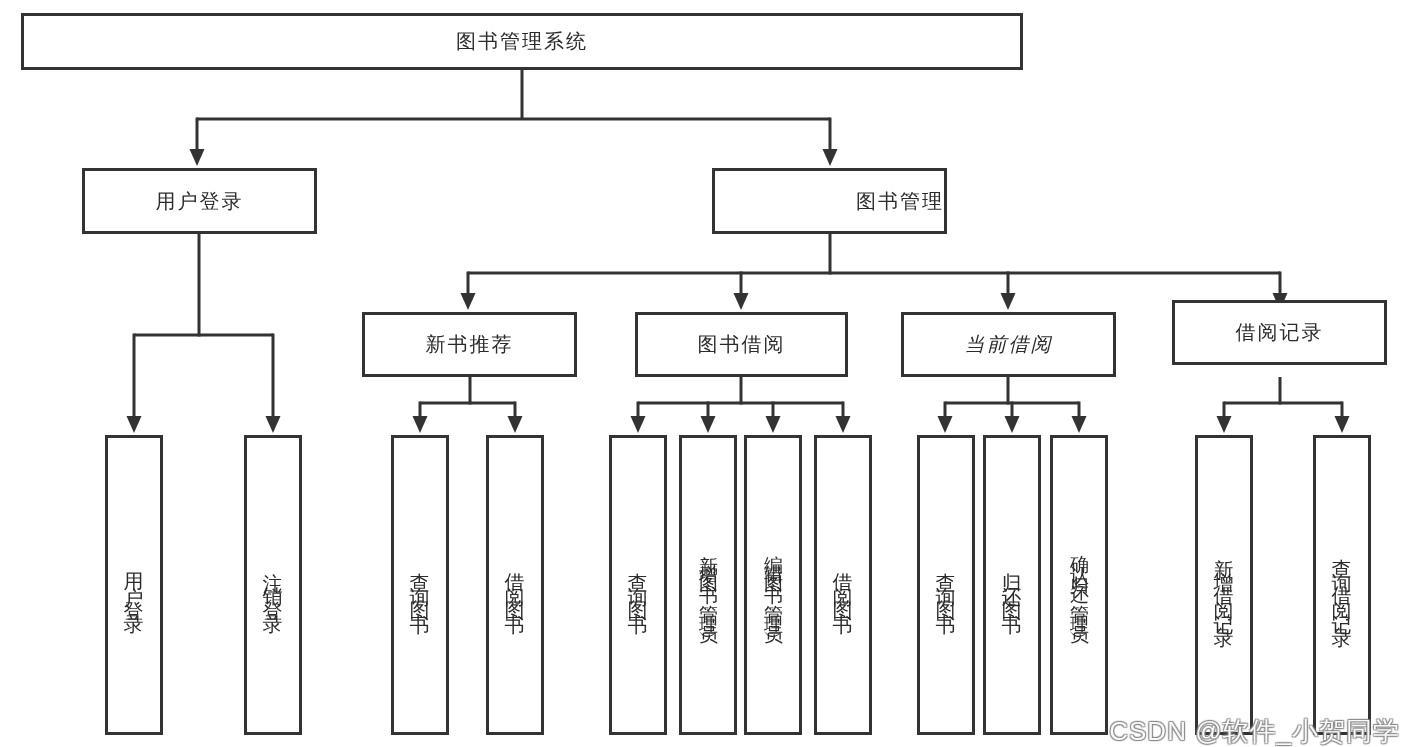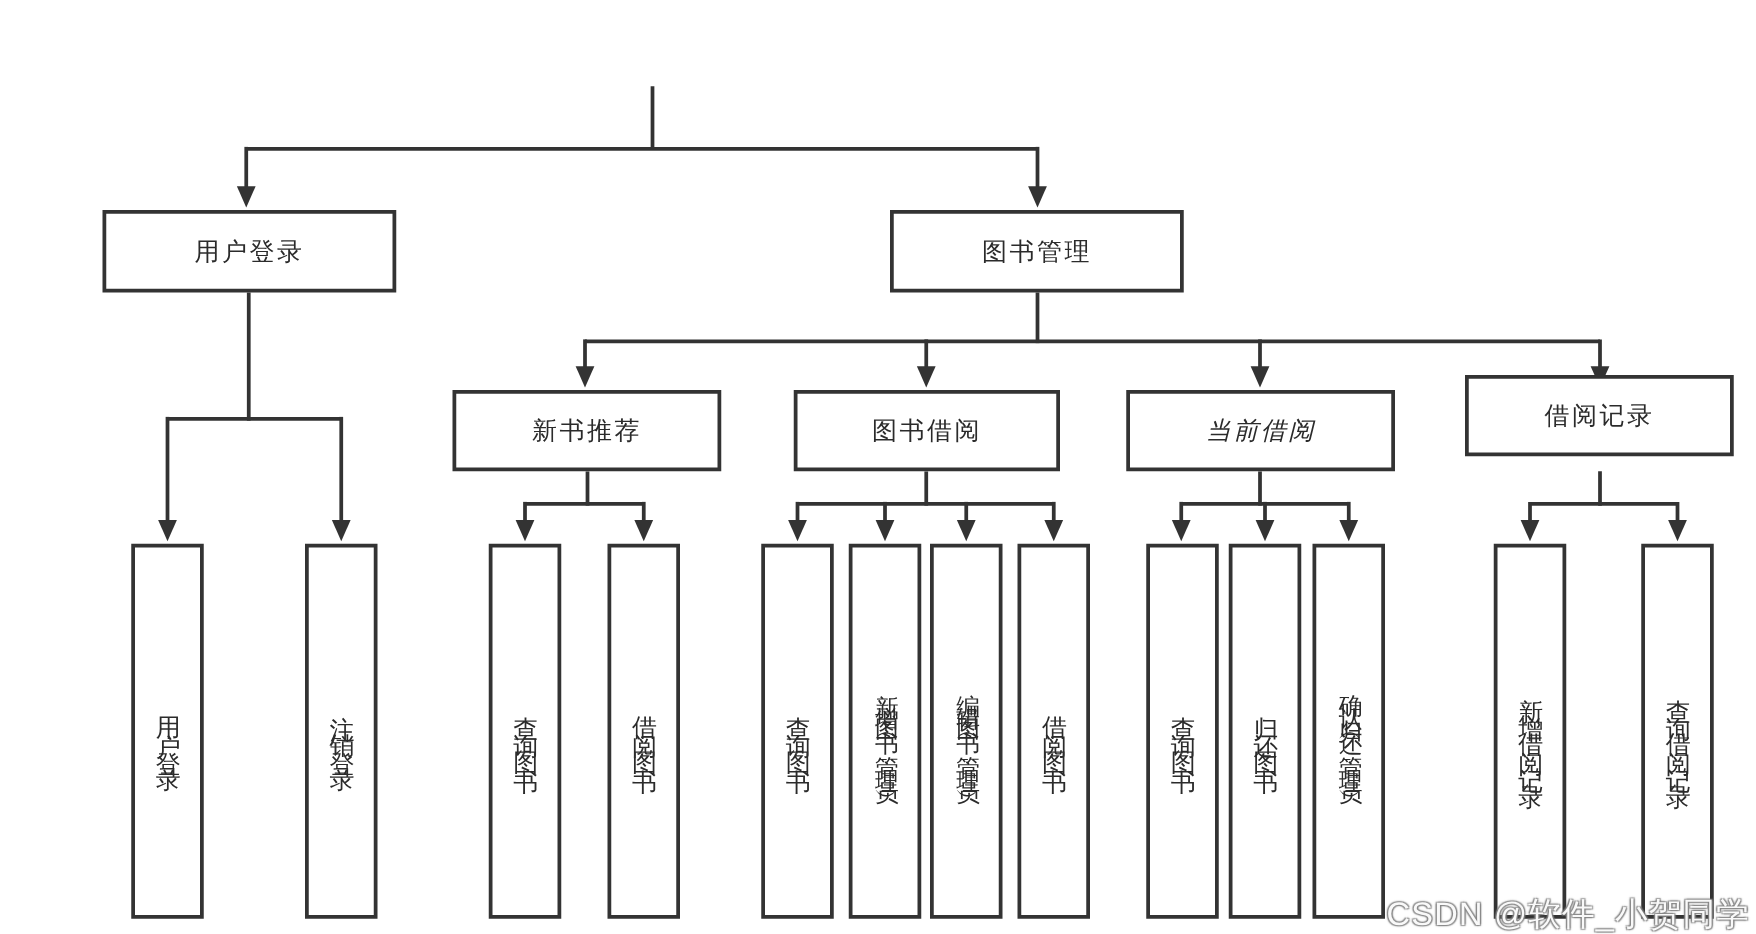--- a/index.html
+++ b/index.html
@@ -37,21 +37,21 @@
     line-height: 1.1;
     white-space: nowrap;
   }
   .v.long span {
     font-size: 19px;
     letter-spacing: 10px;
   }
   
   .n-root  { left: 21px;  top: 13px;  width: 1002px; height: 57px; }
   .n-l2a   { left: 82px;  top: 168px; width: 235px;  height: 66px; }
-  .n-l2b   { left: 712px; top: 168px; width: 235px;  height: 66px; }
+  .n-l2b   { left: 712px; top: 168px; width: 235px;  height: 66px; justify-content: flex-end; }
   .n-l3a   { left: 362px; top: 312px; width: 215px;  height: 65px; }
   .n-l3b   { left: 635px; top: 312px; width: 213px;  height: 65px; }
   .n-l3c   { left: 901px; top: 312px; width: 215px;  height: 65px; font-style: italic; }
   .n-l3d   { left: 1172px;top: 300px; width: 215px;  height: 65px; }
   .leaf    { top: 435px; width: 58px; height: 300px; }
   .n-f01 { left: 105px; }  .n-f02 { left: 244px; }
   .n-f03 { left: 391px; }  .n-f04 { left: 486px; }
   .n-f05 { left: 609px; }  .n-f06 { left: 679px; }
   .n-f07 { left: 744px; }  .n-f08 { left: 814px; }
   .n-f09 { left: 917px; }  .n-f10 { left: 983px; }
@@ -137,20 +137,23 @@
       <polygon points="765.5,416 780.5,416 773,433"></polygon>
       <polygon points="835.5,416 850.5,416 843,433"></polygon>
       <polygon points="937.5,416 952.5,416 945,433"></polygon>
       <polygon points="1004.5,416 1019.5,416 1012,433"></polygon>
       <polygon points="1071.5,416 1086.5,416 1079,433"></polygon>
       <polygon points="1216.5,416 1231.5,416 1224,433"></polygon>
       <polygon points="1334.5,416 1349.5,416 1342,433"></polygon>
     </g>
   </svg>
 
+  <div class="box h n-root">
+    <span>图书管理系统</span>
+  </div>
 
   <div class="box h n-l2a">
     <span>用户登录</span>
   </div>
   <div class="box h n-l2b">
     <span>图书管理</span>
   </div>
 
   <div class="box h n-l3b">
     <span>图书借阅</span>

